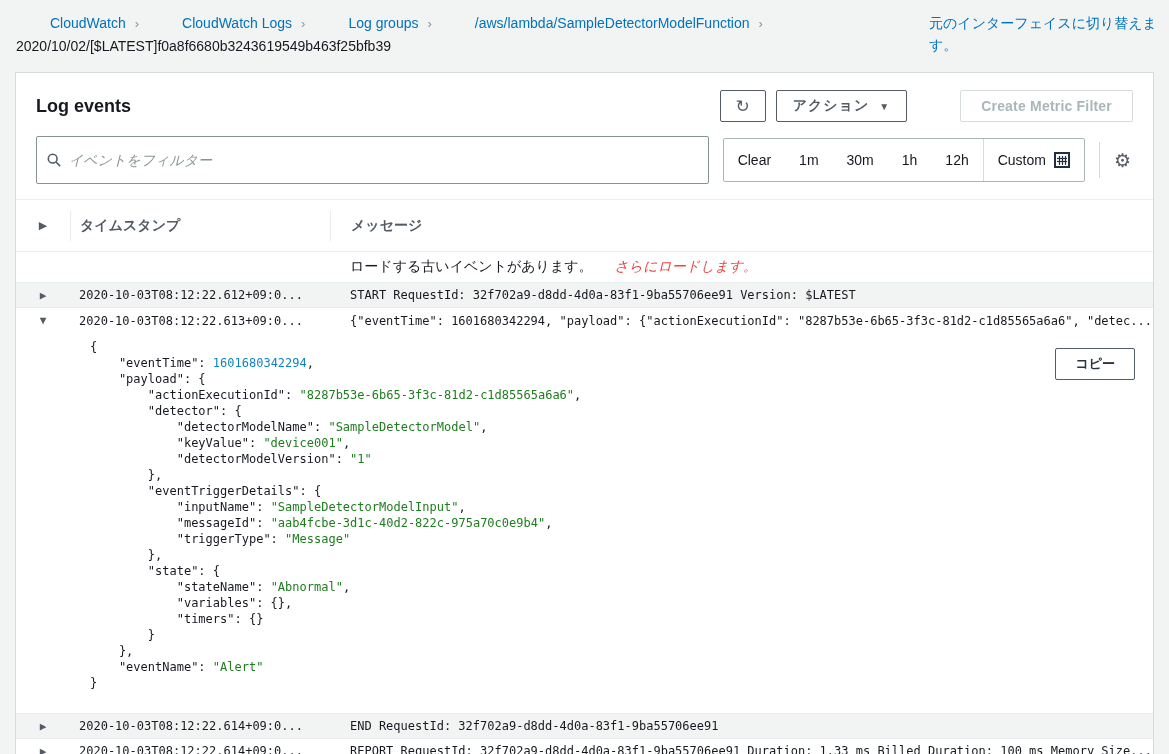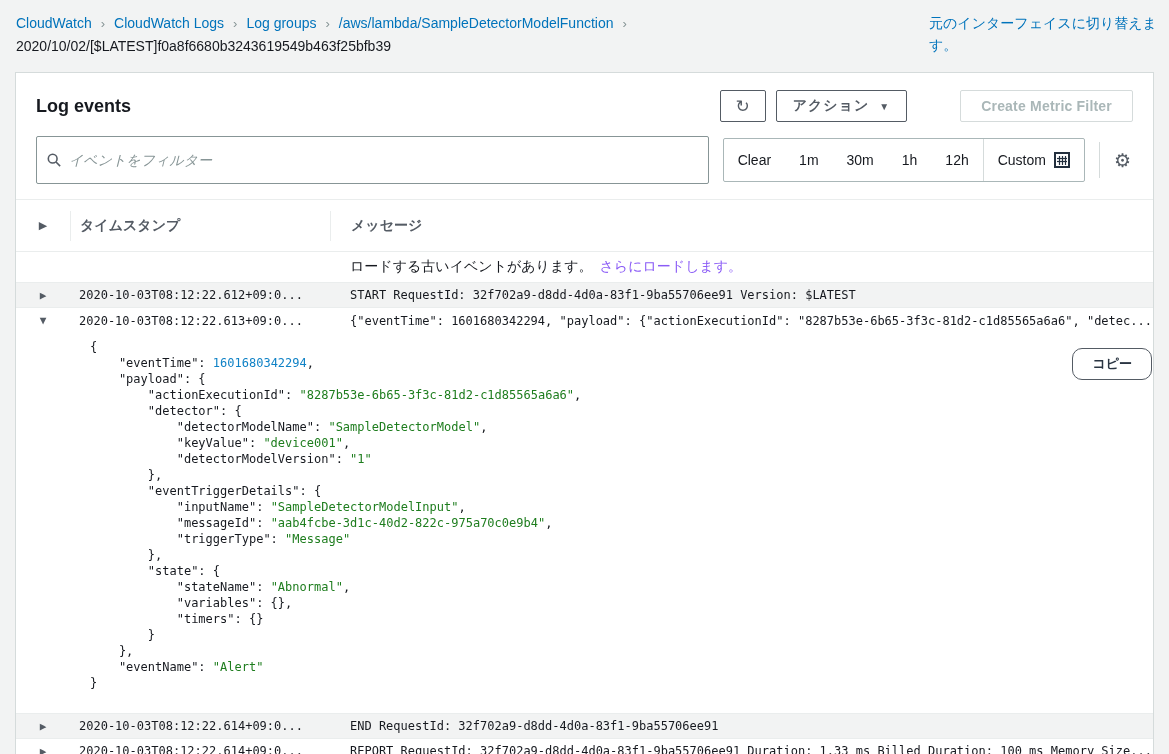--- a/index.html
+++ b/index.html
@@ -2,21 +2,21 @@
 <html><head>
 <meta charset="utf-8">
 <style>
   * { margin:0; padding:0; box-sizing:border-box; }
   html,body { width:1169px; height:754px; overflow:hidden; background:#f2f3f3;
     font-family:"Liberation Sans", sans-serif; color:#16191f; }
 
   
   .topbar { position:relative; padding:12px 16px 0 16px; height:72px; }
   .crumbs { max-width:900px; font-size:14px; line-height:22px; }
-  .crumb { color:#0073bb; text-decoration:none; cursor:pointer; }
+  .crumb { color:#0073bb; text-decoration:none; cursor:pointer;margin-left:34px; }
   .crumb-sep { color:#879596; margin:0 9px; font-size:13px; }
   .crumb-current { color:#16191f;margin-top:13px; }
   .switch-link { position:absolute; top:12px; right:12px; width:228px;
     color:#0073bb; font-size:14px; line-height:22px; cursor:pointer; }
 
   
   .panel { margin:0 15px; background:#fff; border:1px solid #d5dbdb; border-bottom:none;
     height:682px; position:relative; overflow:hidden; }
 
   .panel-head { display:flex; align-items:center; justify-content:space-between;
@@ -56,30 +56,30 @@
   .col-msg { flex:1; padding-left:20px; overflow:hidden; }
   .tbl-head .col-ts, .tbl-head .col-msg { border-left:1px solid #eaeded;
     height:30px; display:flex; align-items:center; font-size:14px; font-weight:700; color:#545b64; }
   .tri { color:#545b64; font-size:11px; cursor:pointer; }
 
   .row { display:flex; align-items:center; height:25px; border-top:1px solid #eaeded;
     font-family:"DejaVu Sans Mono", monospace; font-size:12px; color:#16191f; }
   .row.shaded { background:#f2f3f3; }
   .row .col-msg { white-space:nowrap; text-overflow:clip; }
   .row-load { height:30px; border-top:none; font-family:"Liberation Sans", sans-serif; font-size:14px; }
-  .load-link { color:#8b5cf6; margin-left:3px; cursor:pointer; }
+  .load-link { color:#ef4444; font-style:italic; margin-left:18px; cursor:pointer; }
 
   .expanded-wrap { position:relative; border-top:1px solid #eaeded; }
   .expanded-wrap .row { border-top:none; }
   .json-block { font-family:"DejaVu Sans Mono", monospace; font-size:12px; line-height:16px;
     white-space:pre; padding:6px 0 22px 74px; color:#16191f; }
   .tok-n { color:#1082c6; }
   .tok-s { color:#1e7d1e; }
-  .copy-btn { position:absolute; top:40px; right:1px; padding:6px 19px;
-    background:#fff; border:1px solid #545b64; border-radius:10px; font-size:13px;
+  .copy-btn { position:absolute; top:40px; right:18px; padding:6px 19px;
+    background:#fff; border:1px solid #545b64; border-radius:2px; font-size:13px;
     font-weight:700; color:#2a3542; cursor:pointer; font-family:"Liberation Sans", sans-serif; }
 
   .bottom-strip { height:8px; background:#f2f3f3; border-top:1px solid #eaeded; }
 </style>
 </head>
 <body>
 
 <div class="topbar">
   <div class="crumbs">
     <span><span class="crumb">CloudWatch</span><span class="crumb-sep">›</span><span class="crumb">CloudWatch Logs</span><span class="crumb-sep">›</span><span class="crumb">Log groups</span><span class="crumb-sep">›</span><span class="crumb">/aws/lambda/SampleDetectorModelFunction</span><span class="crumb-sep">›</span><br></span>

